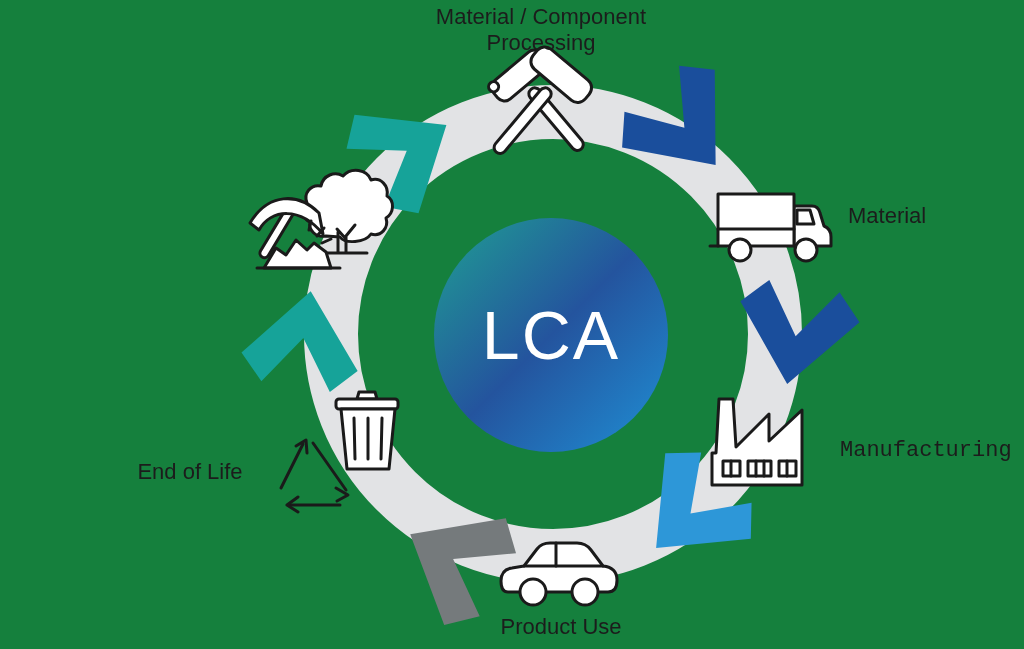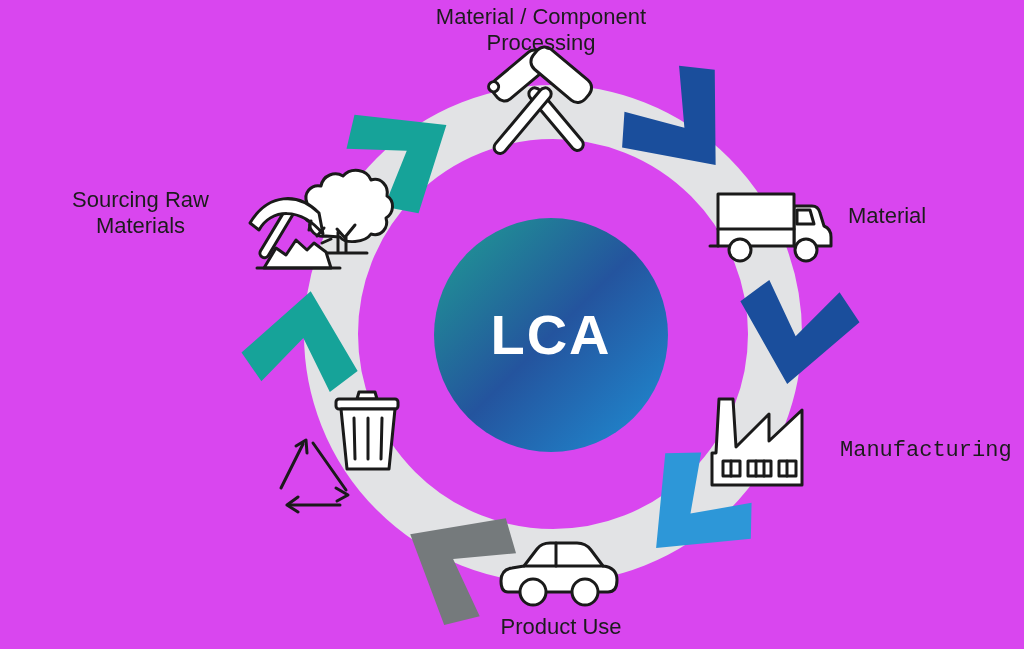--- a/index.html
+++ b/index.html
@@ -1,21 +1,21 @@
 <!DOCTYPE html>
 <html><head>
 <meta charset="utf-8">
 <style>
   html,body{margin:0;padding:0;background:#fff;}
-  .canvas{position:relative;width:1024px;height:649px;background:#d946ef;overflow:hidden;
+  .canvas{position:relative;width:1024px;height:649px;background:#15803d;overflow:hidden;
           font-family:"Liberation Sans", sans-serif;}
   .diagram-svg{position:absolute;left:0;top:0;}
   .label{position:absolute;color:#1C1C1C;font-size:22px;line-height:26px;text-align:center;}
   .lca-label{position:absolute;left:451px;top:301px;width:200px;height:68px;line-height:68px;
-             text-align:center;color:#ffffff;font-size:56px;font-weight:bold;letter-spacing:2px;}
+             text-align:center;color:#ffffff;font-size:68px;font-weight:normal;letter-spacing:2px;}
   .icon-stroke{stroke:#1a1a1a;stroke-width:3;fill:none;stroke-linecap:round;stroke-linejoin:round;}
   .icon-fill{stroke:#1a1a1a;stroke-width:3;fill:#ffffff;stroke-linecap:round;stroke-linejoin:round;}
 </style>
 </head>
 <body>
 
 <div class="canvas">
 
   <svg class="diagram-svg" width="1024" height="649" viewBox="0 0 1024 649">
     <defs>
@@ -105,17 +105,17 @@
       <path class="icon-stroke" d="M 317,236 L 324,228 M 322,243 L 331,239 M 309,230 L 311,221"></path>
     </g>
 
     <circle cx="551" cy="335" r="117" fill="url(#lcaGrad)"></circle>
   </svg>
 
   <div class="label" style="left:410px;top:4px;width:262px;">Material / Component Processing</div>
   <div class="label" style="left:848px;top:203px;width:110px;text-align:left;">Material</div>
   <div class="label" style="left:840px;top:438px;width:170px;text-align:right;font-family:Liberation Mono, monospace;">Manufacturing</div>
   <div class="label" style="left:486px;top:614px;width:150px;text-align:center;">Product Use</div>
-  <div class="label" style="left:58px;top:187px;width:165px;">Sourcing Raw Materials</div>
+  <div class="label" style="left:122px;top:459px;width:136px;">End of Life</div>
 
   <div class="lca-label">LCA</div>
 
 </div>
 
 </body></html>

